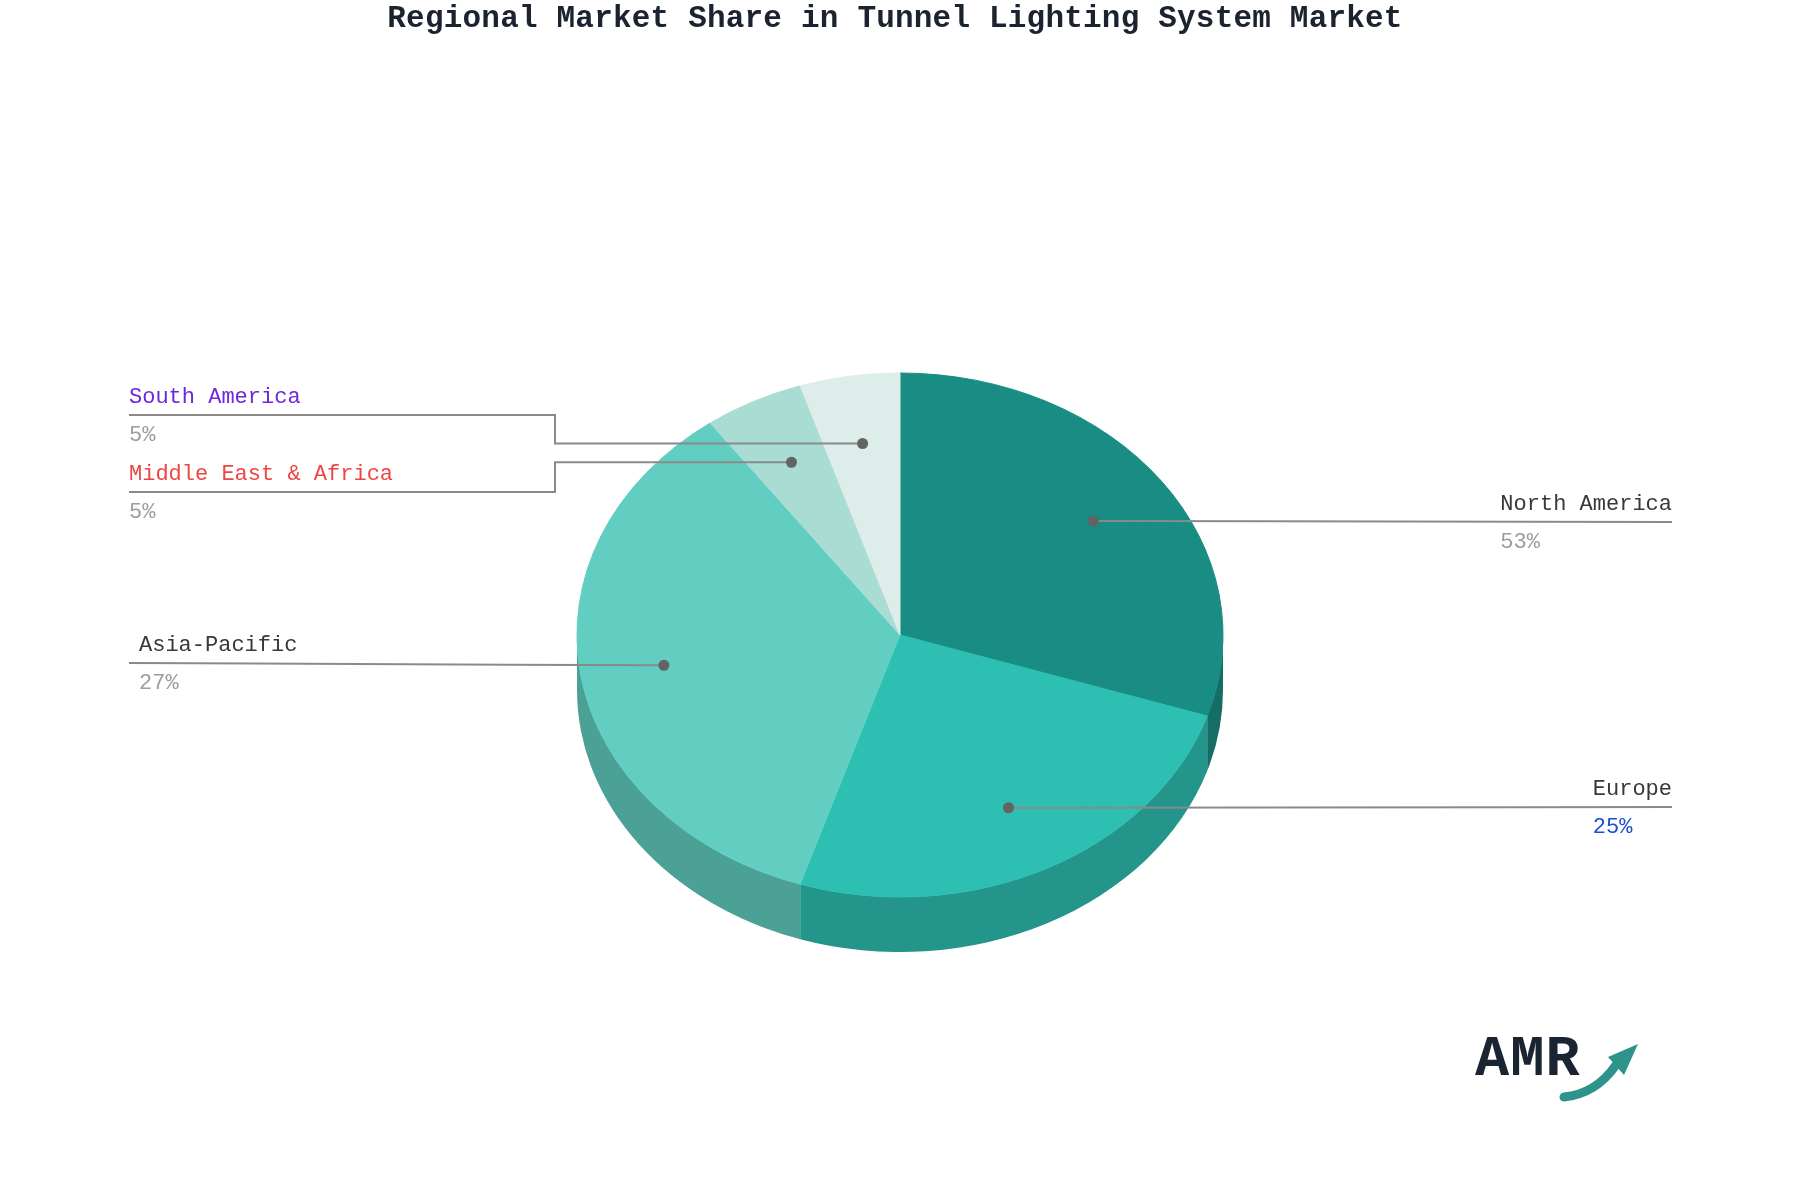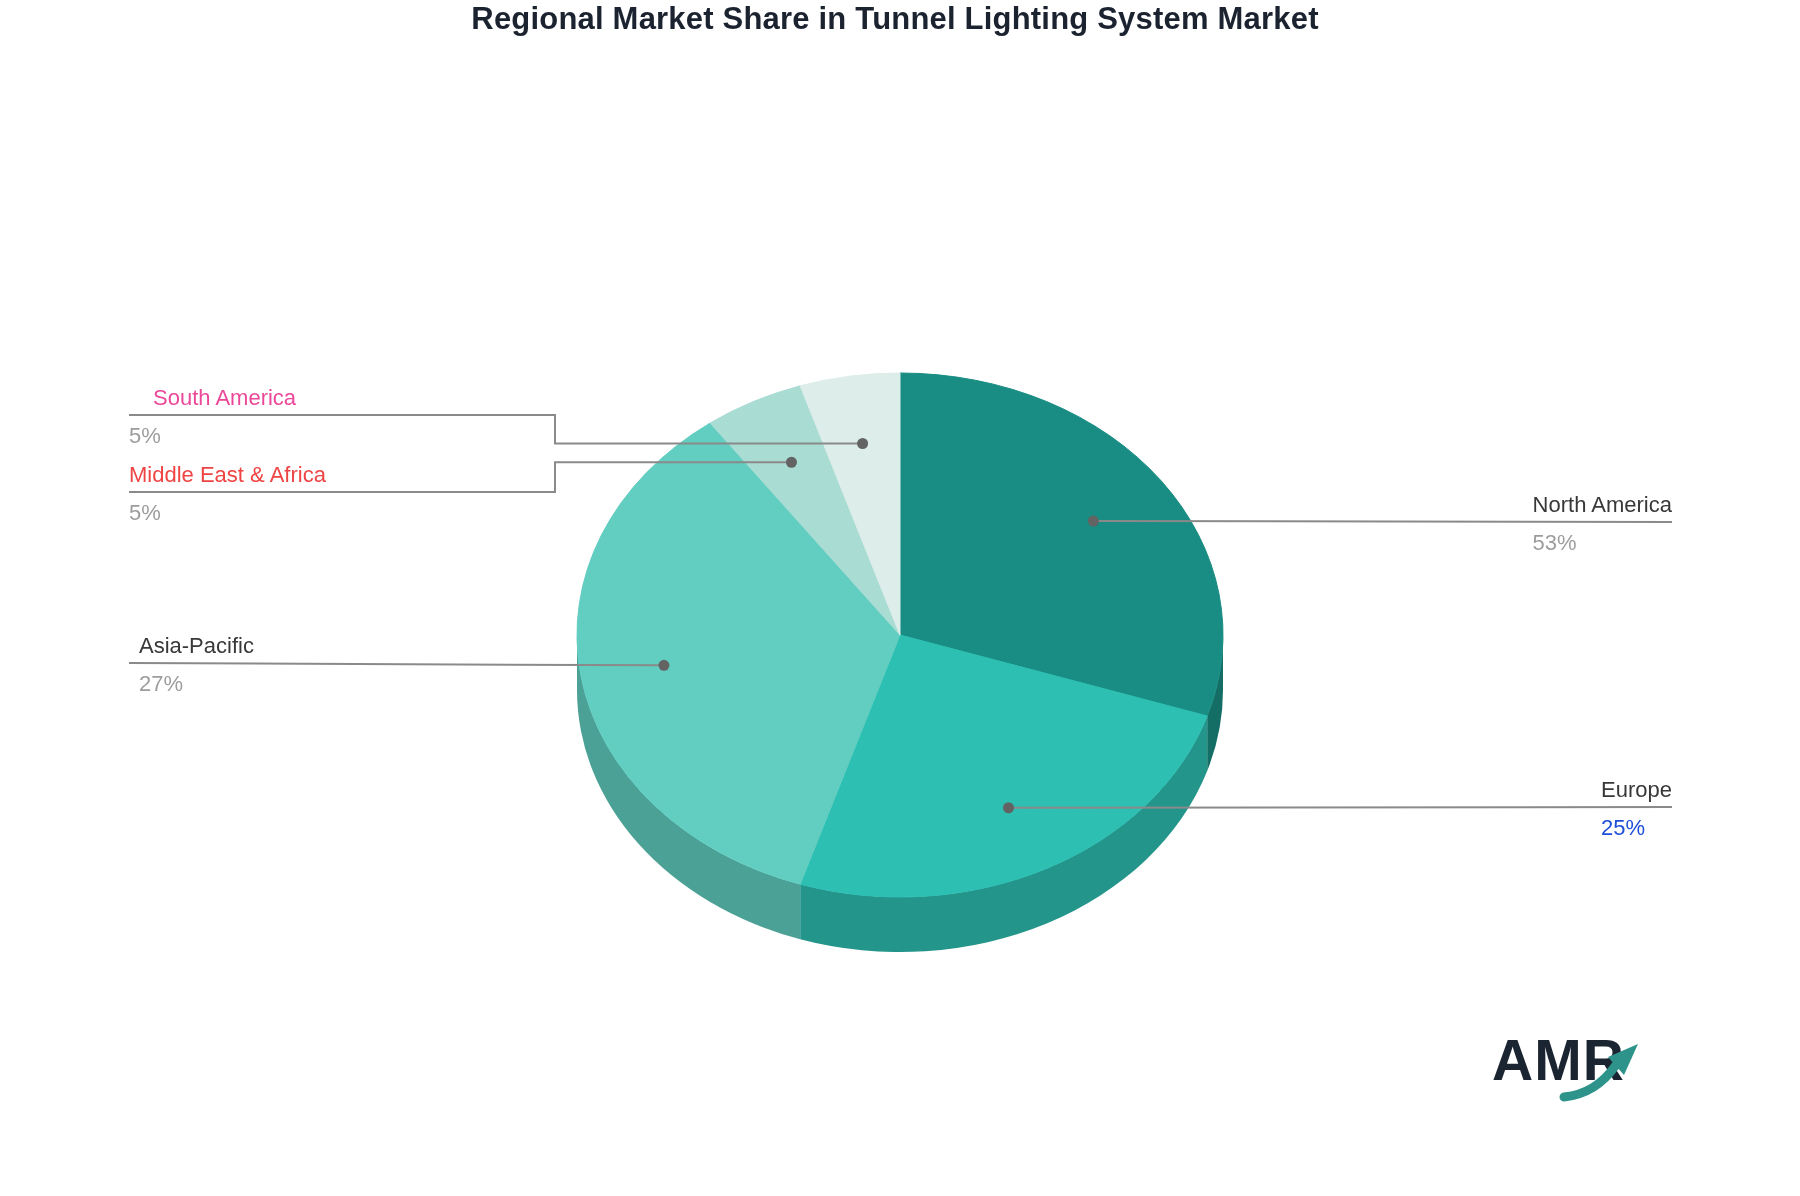--- a/index.html
+++ b/index.html
@@ -1,21 +1,21 @@
 <!DOCTYPE html>
 <html><head>
 <meta charset="utf-8">
 <style>
   html,body{margin:0;padding:0;background:#ffffff;}
   .canvas{
     position:relative;
     width:1800px;height:1162px;
     background:#ffffff;
     overflow:hidden;
-    font-family:Liberation Sans, sans-serif;
+    font-family:Liberation Mono, monospace;
   }
   .chart-title{
     position:absolute;left:0;top:135;width:1790px;
     text-align:center;
     font-size:31px;line-height:38px;font-weight:700;
     color:#1c2330;
     letter-spacing:0.2px;
   }
   .chart-subtitle{
     position:absolute;left:0;top:190px;width:1790px;
@@ -78,25 +78,25 @@
   </div>
   <div class="slice-label" id="lbl-2" style="top: 633px; left: 139px;">
     <div class="slice-name" style="color: rgb(56, 56, 56);">Asia-Pacific</div>
     <div class="slice-value" style="color: rgb(157, 157, 157);">27%</div>
   </div>
   <div class="slice-label" id="lbl-3" style="top: 462px; left: 129px;">
     <div class="slice-name" style="color: #ef4444;">Middle East &amp; Africa</div>
     <div class="slice-value" style="color: rgb(157, 157, 157);">5%</div>
   </div>
   <div class="slice-label" id="lbl-4" style="top: 385px; left: 129px;">
-    <div class="slice-name" style="color: #ec4899; margin-left: 24px;">South America</div>
+    <div class="slice-name" style="color: #6d28d9;">South America</div>
     <div class="slice-value" style="color: rgb(157, 157, 157);">5%</div>
   </div>
 
   <div class="logo">
-    <span class="logo-text" style="color: rgb(27, 37, 49); margin-left: 17px;">AMR</span>
+    <span class="logo-text" style="color: rgb(27, 37, 49);">AMR</span>
     <svg class="logo-arrow" width="84" height="66" viewBox="0 0 84 66" xmlns="http://www.w3.org/2000/svg">
       <path id="logo-arrow-tail" d="M6,57 C27,55 44,45 58,25" fill="none" stroke-width="9" stroke-linecap="round" stroke="#2e948b"></path>
       <polygon id="logo-arrow-head" points="50,17 80,4 66,35" fill="#2e948b"></polygon>
     </svg>
   </div>
 
 </div>
 
 </body></html>

